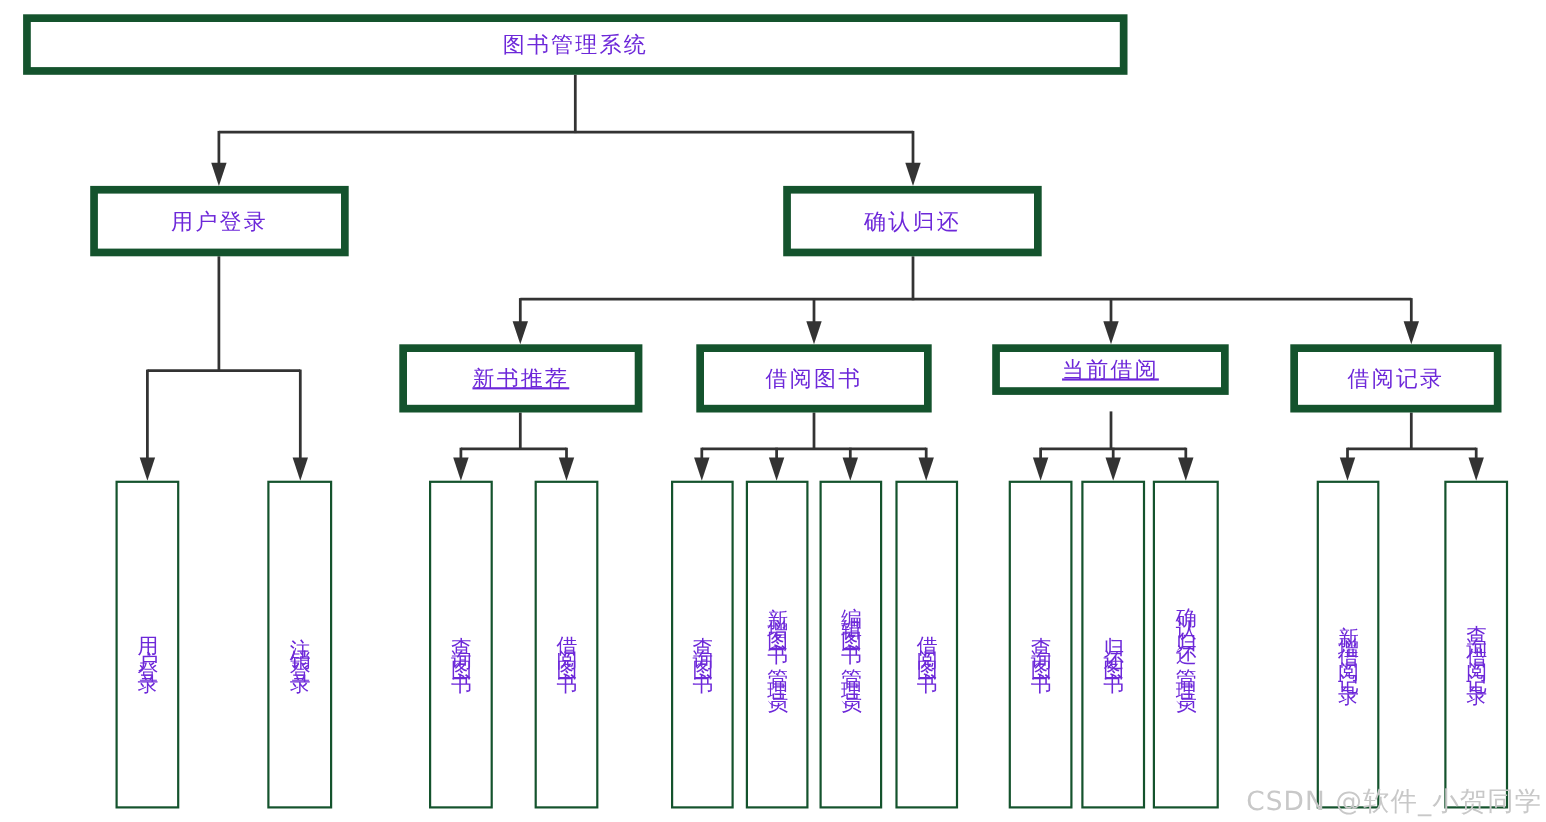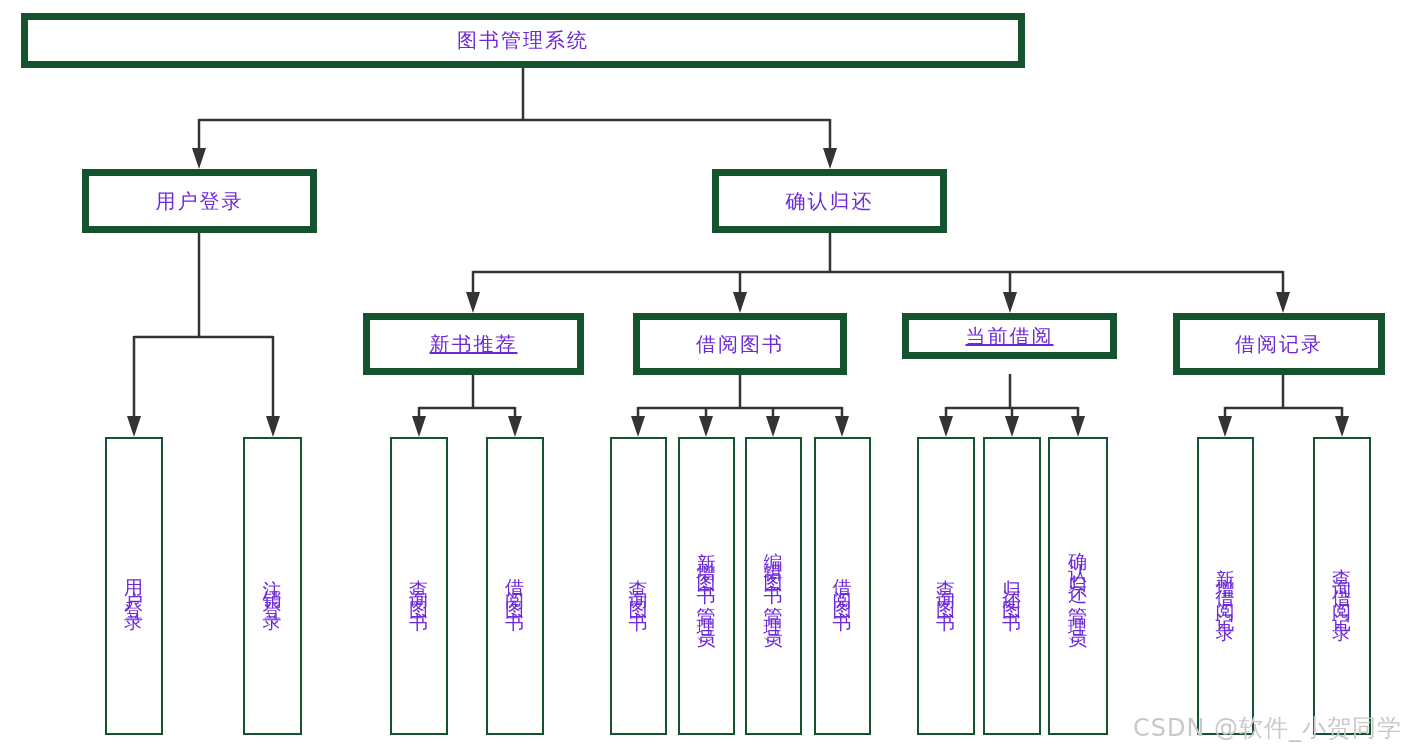--- a/index.html
+++ b/index.html
@@ -93,21 +93,21 @@
   </svg>
 
   <div class="node box-h box-top" style="left:21px; top:13px; width:1004px; height:55px;">图书管理系统</div>
 
   <div class="node box-h" style="left:82px; top:169px; width:235px; height:64px;">用户登录</div>
   <div class="node box-h" style="left:712px; top:169px; width:235px; height:64px;">确认归还</div>
 
   <div class="node box-h" style="left:363px; top:313px; width:221px; height:62px;text-decoration:underline;">新书推荐</div>
   <div class="node box-h" style="left:633px; top:313px; width:214px; height:62px;">借阅图书</div>
   <div class="node box-h" style="left:902px; top:313px; width:215px; height:46px;text-decoration:underline;">当前借阅</div>
-  <div class="node box-h" style="left:1173px; top:313px; width:212px; height:62px;">借阅记录</div>
+  <div class="node box-h" style="left:1173px; top:313px; width:192px; height:62px;">借阅记录</div>
 
   <div class="node box-v" style="left:105px; top:437px; width:58px; height:298px;">用户登录</div>
   <div class="node box-v" style="left:243px; top:437px; width:59px; height:298px;">注销登录</div>
 
   <div class="node box-v" style="left:390px; top:437px; width:58px; height:298px;">查询图书</div>
   <div class="node box-v" style="left:486px; top:437px; width:58px; height:298px;">借阅图书</div>
 
   <div class="node box-v" style="left:610px; top:437px; width:57px; height:298px;">查询图书</div>
   <div class="node box-v" style="left:678px; top:437px; width:57px; height:298px;">新增图书（管理员）</div>
   <div class="node box-v" style="left:745px; top:437px; width:57px; height:298px;">编辑图书（管理员）</div>

